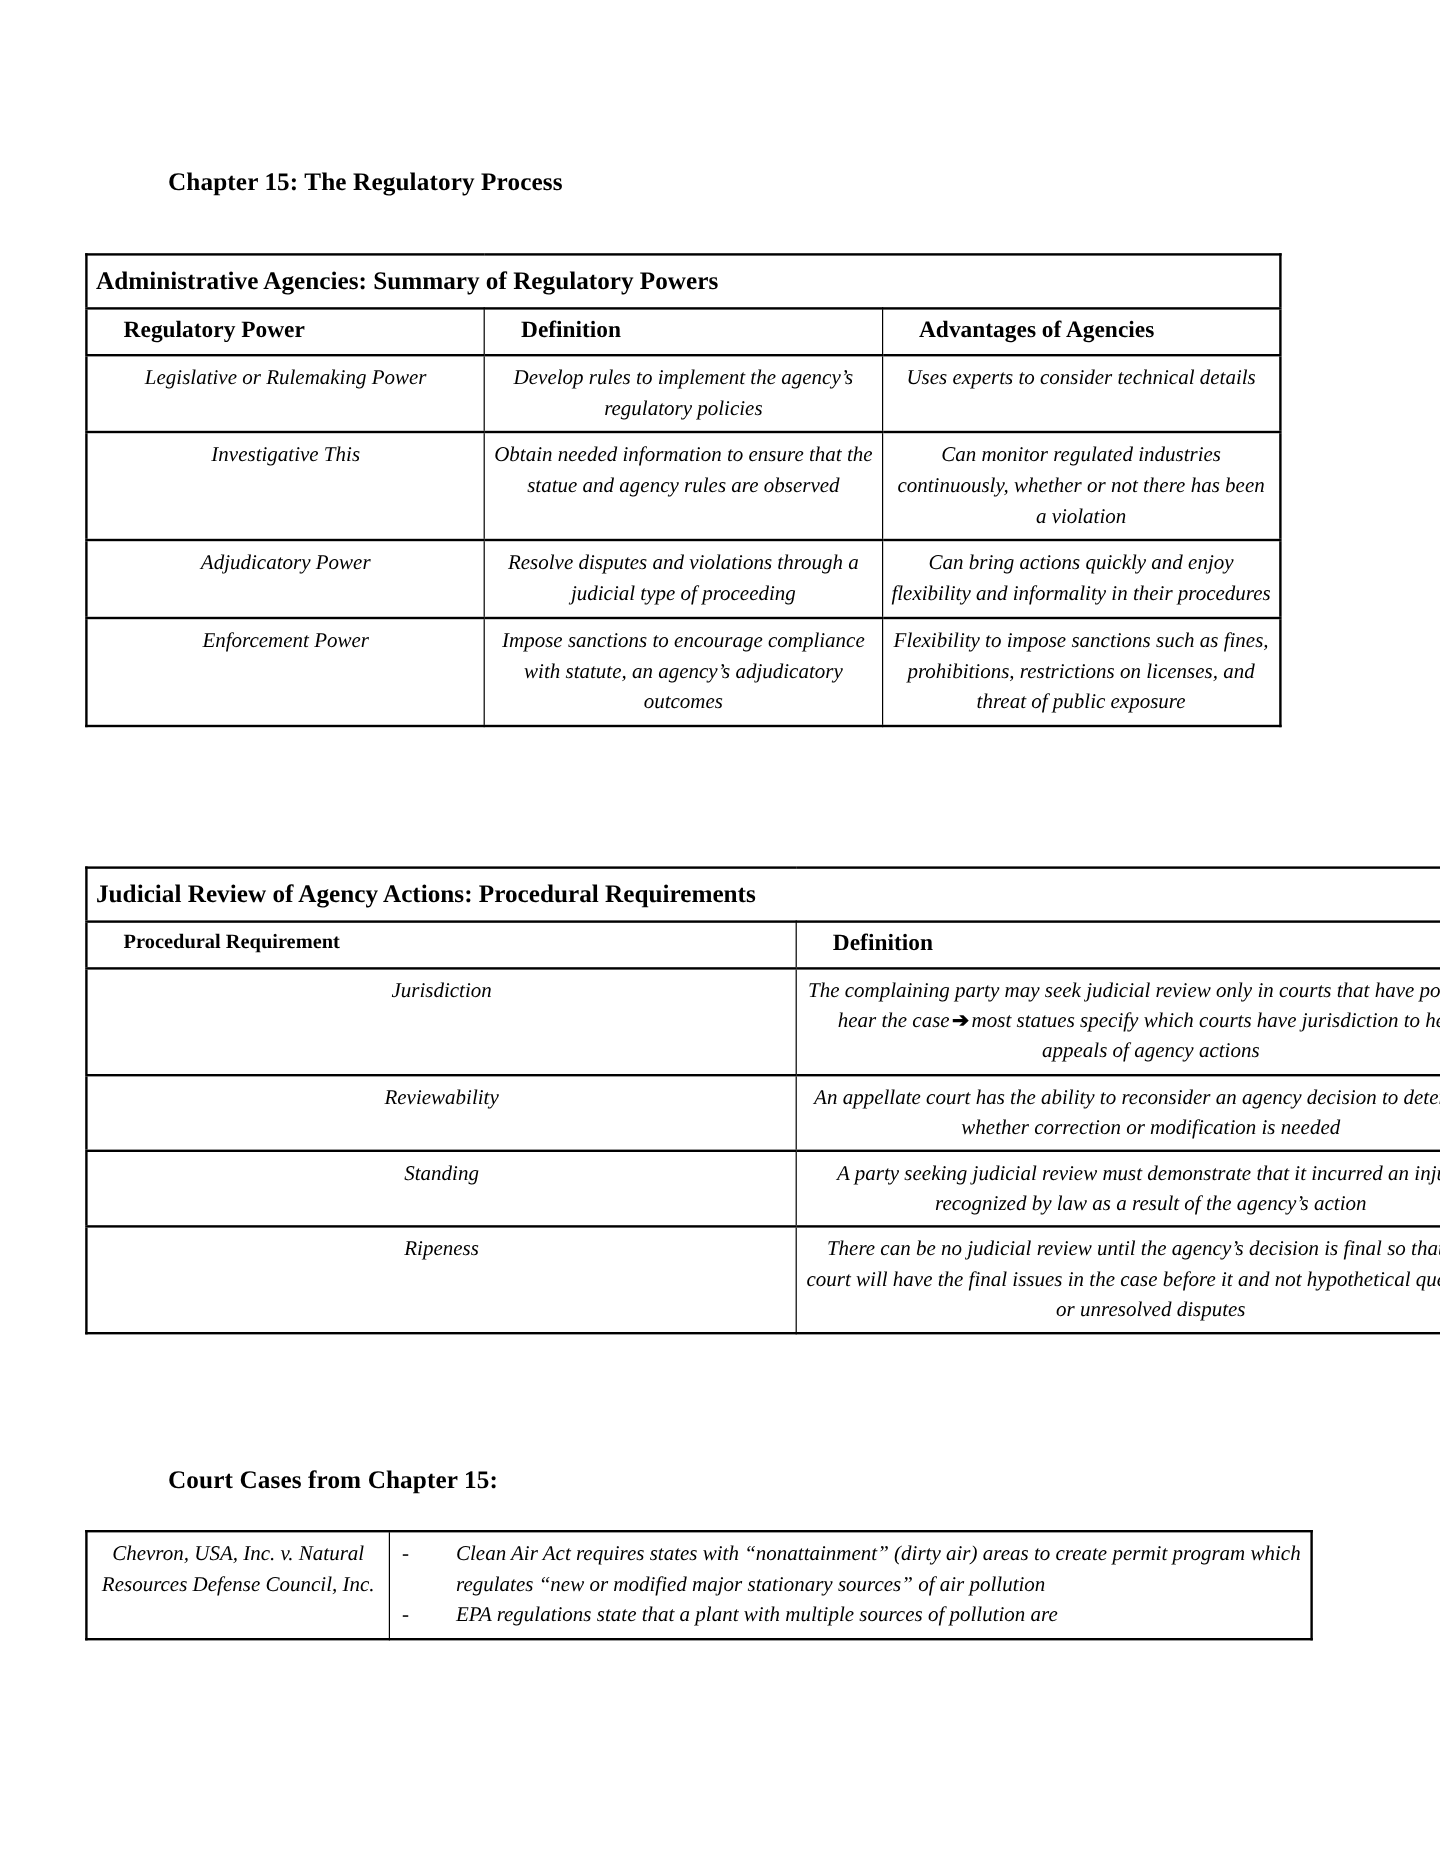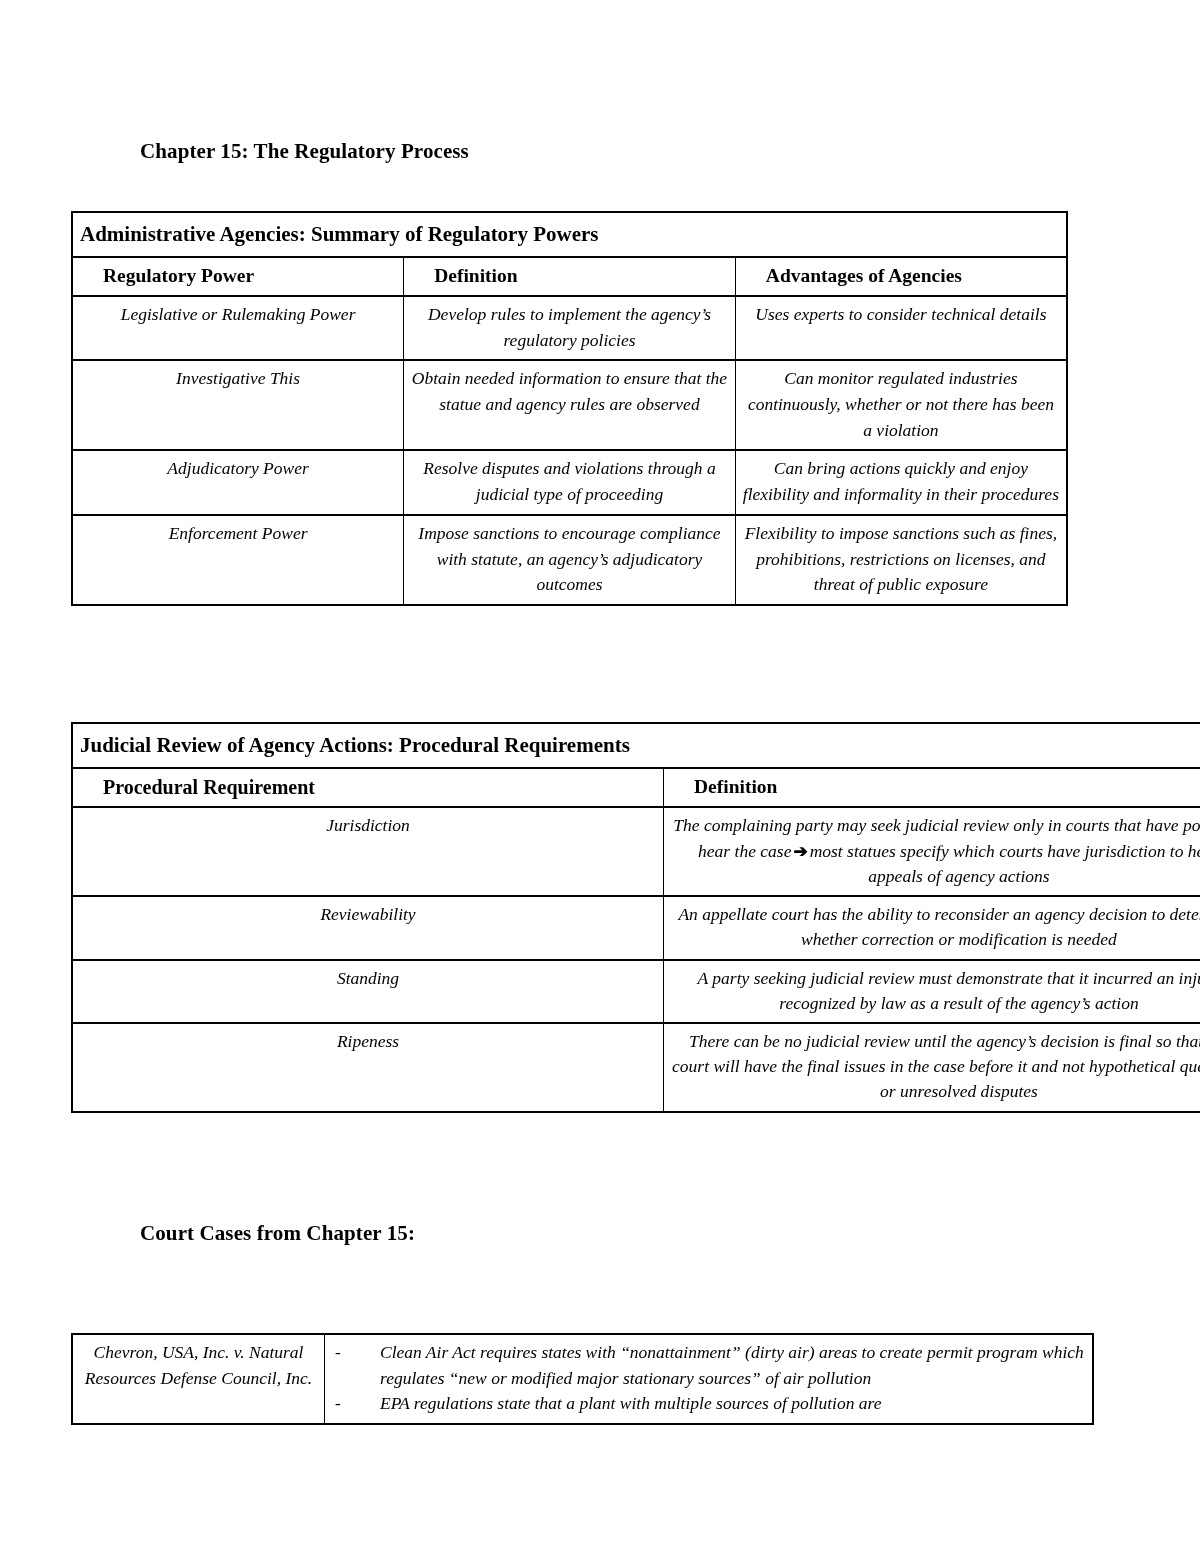--- a/index.html
+++ b/index.html
@@ -91,26 +91,26 @@
   #table-powers td.c3 { width: 356px; margin-left: 39px; }
 
   
   #table-judicial-review {
     left: 71px;
     top: 722px;
     width: 1185px;
   }
   #table-judicial-review td.c1 { width: 184px; }
   #table-judicial-review td.c2 { width: 813px; }
-  #table-judicial-review td.colhead.c1 { font-size: 20px; }
+  #table-judicial-review td.colhead.c1 { font-size: 17px; }
 
   
   #table-court-cases {
     left: 71px;
-    top: 1333px;
+    top: 1275px;
     width: 1000px;
   }
   #table-court-cases td.c1 { width: 237px; }
   #table-court-cases td.c2 { width: 763px; padding-left: 0; padding-right: 4px; }
 
   
   .bullet-list {
     margin: 0;
     padding: 0;
     list-style: none;

